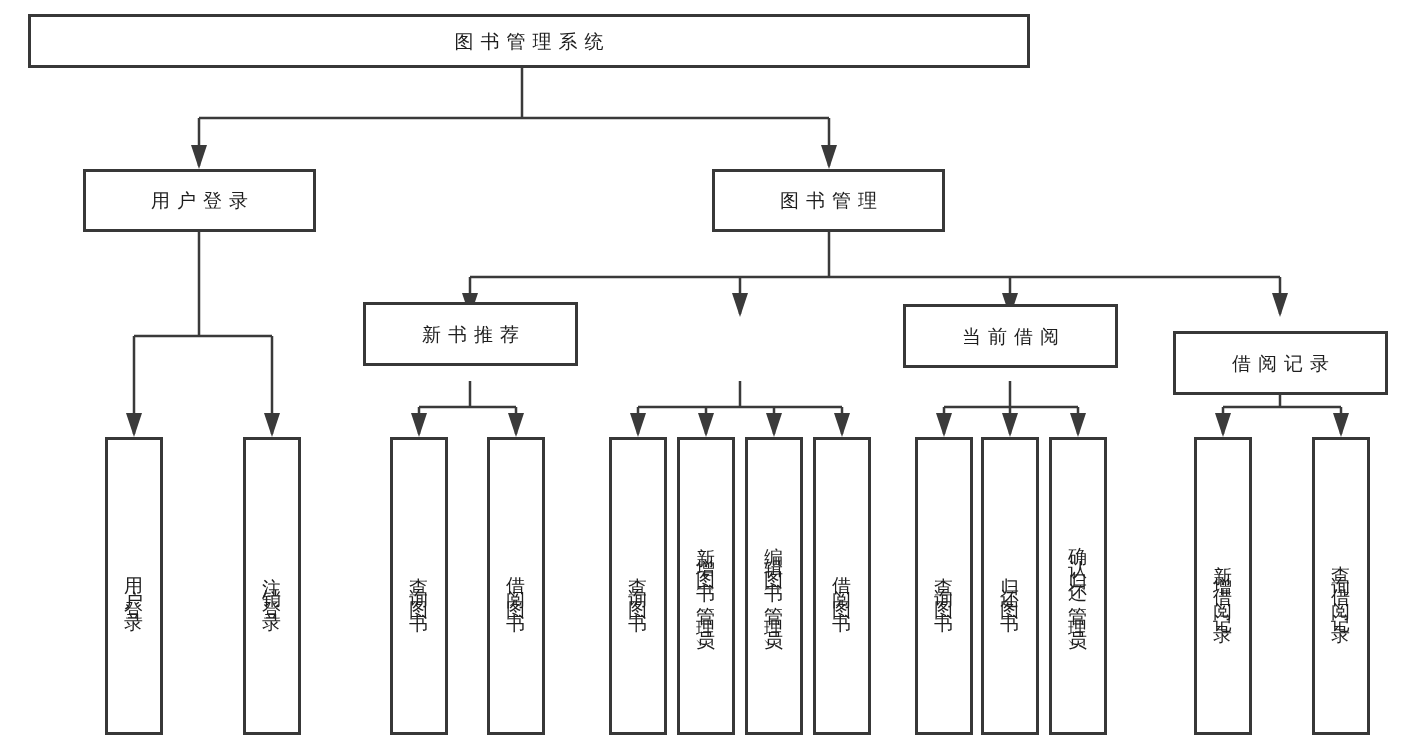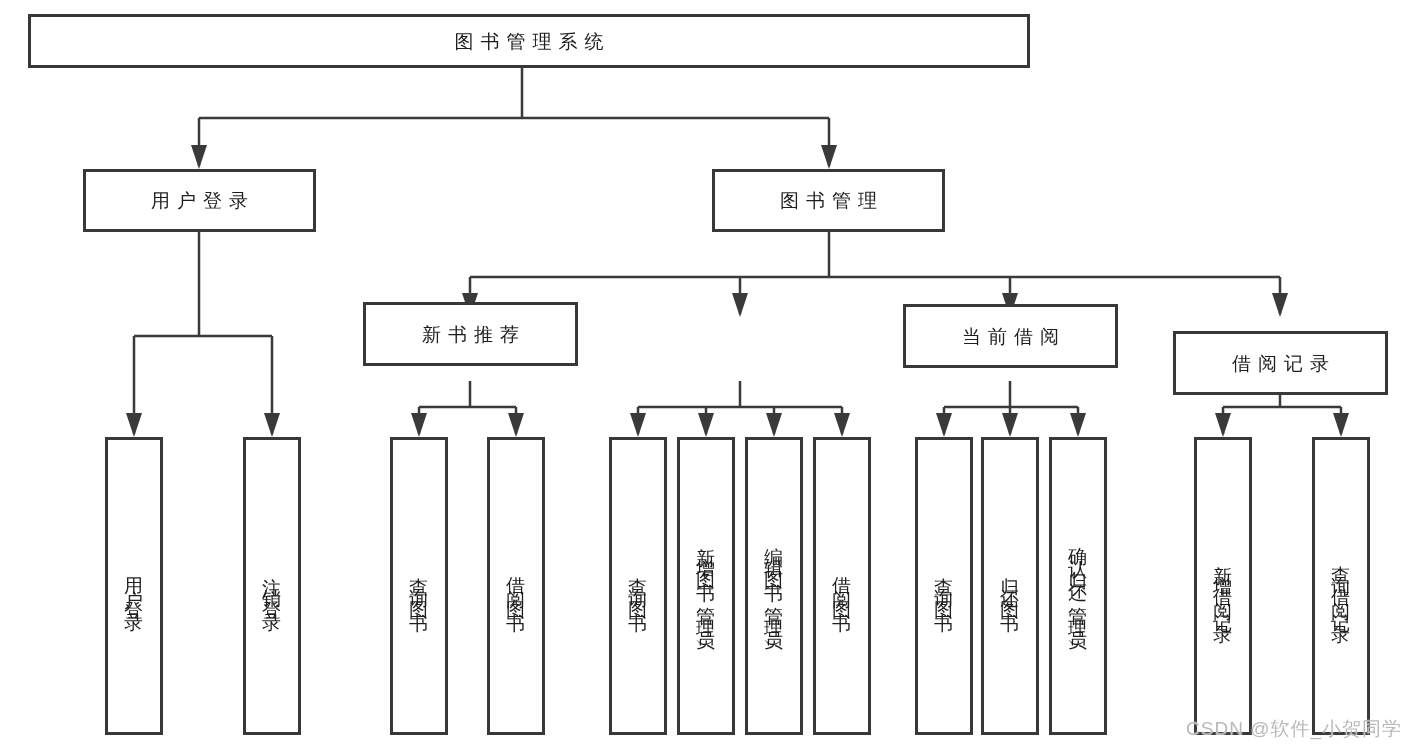--- a/index.html
+++ b/index.html
@@ -146,15 +146,14 @@
     <span class="vlabel">确认归还（管理员）</span>
   </div>
 
   <div class="node leaf" style="left:1194px;top:437px;">
     <span class="vlabel">新增借阅记录</span>
   </div>
   <div class="node leaf" style="left:1312px;top:437px;">
     <span class="vlabel">查询借阅记录</span>
   </div>
 
-  <div class="watermark">CSDN @软件_小贺同学</div>
 
 </div>
 
 </body></html>

